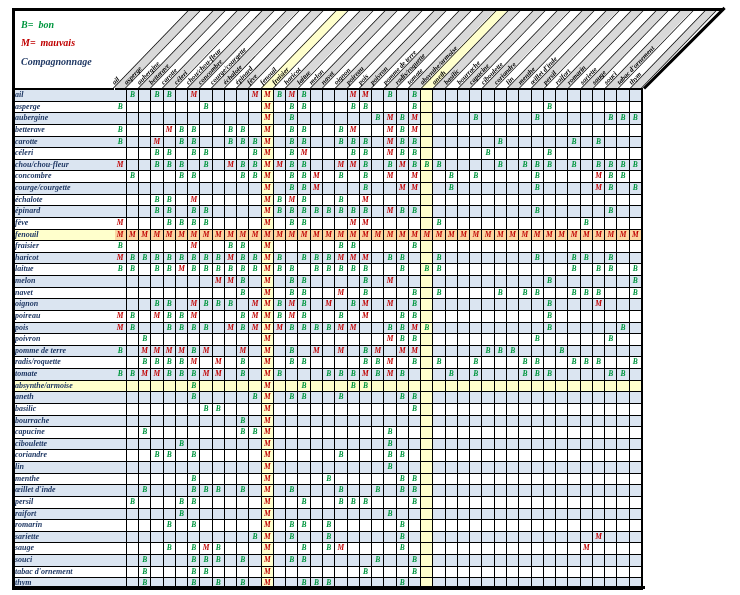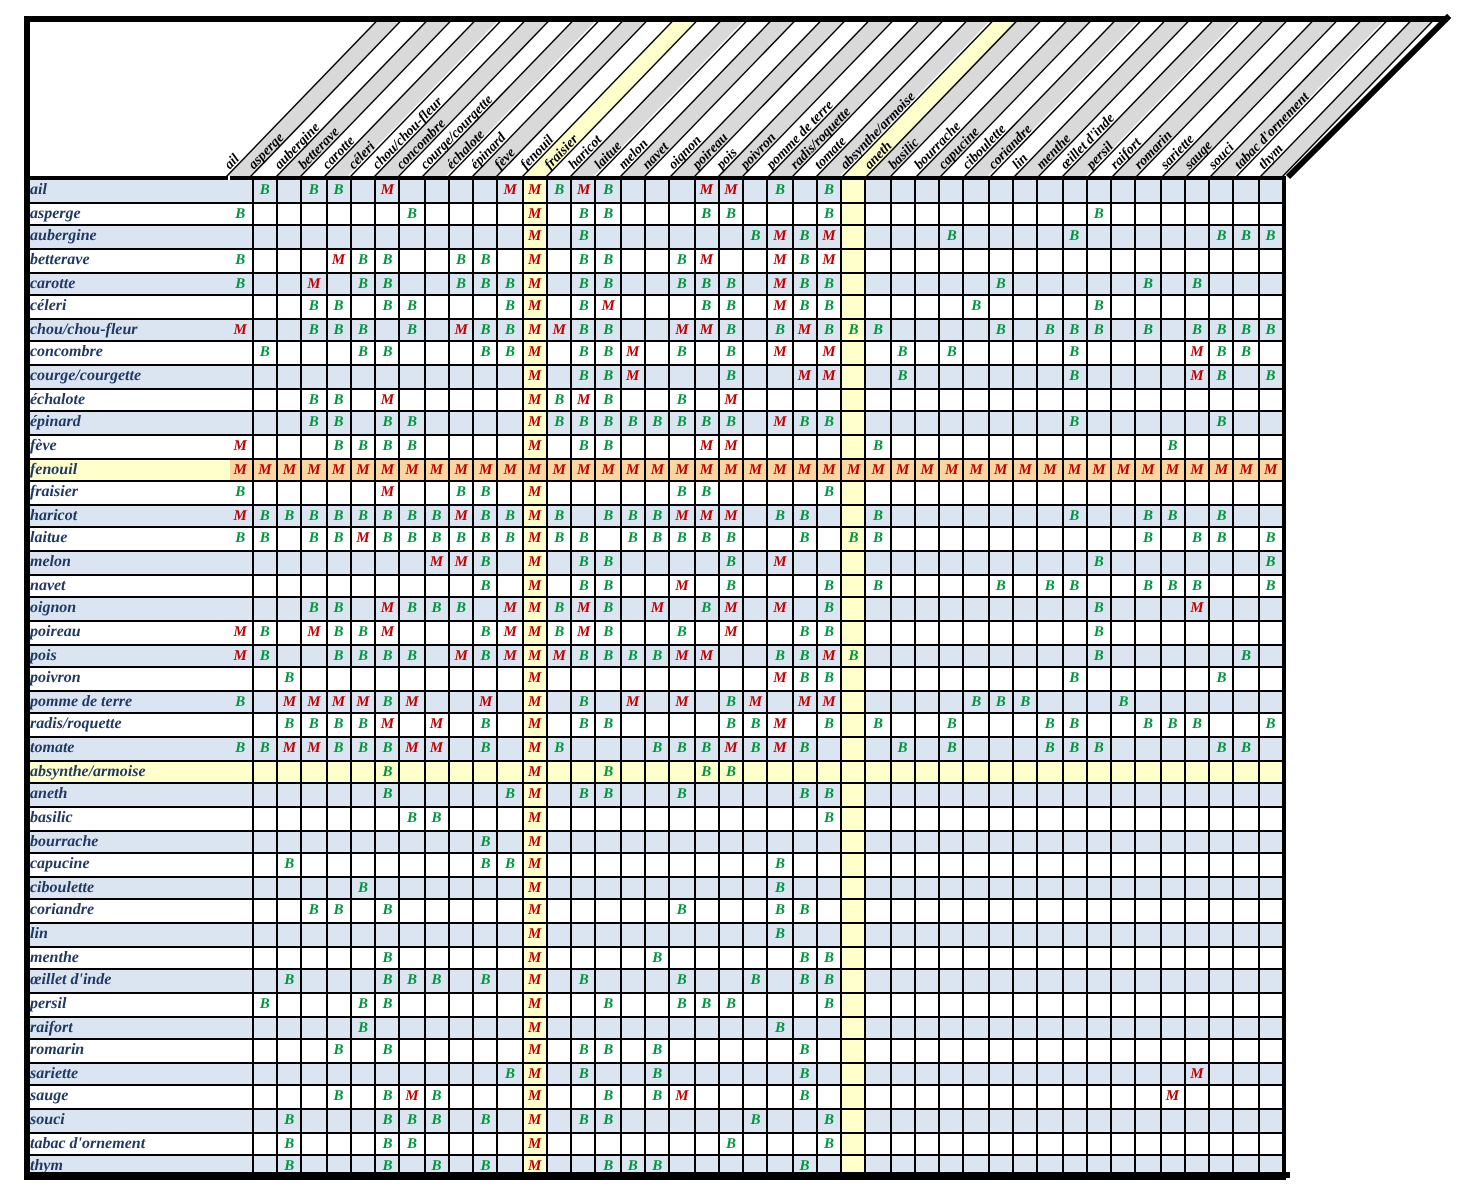--- a/index.html
+++ b/index.html
@@ -42,20 +42,25 @@
         display:grid;grid-template-columns:repeat(43,12.28px);grid-auto-rows:11.628px;}
   .cell{border-right:1px solid #000;border-bottom:1px solid #000;box-sizing:border-box;
         font-size:7.5px;font-weight:bold;font-style:italic;text-align:center;line-height:10px;
         overflow:hidden;}
 </style>
 </head>
 <body>
 
 <div class="chart">
 
+  <div class="legend">
+    <div class="lg-line lg-b" style="color: rgb(0, 150, 63);"><span>B=</span>&nbsp;&nbsp;<span>bon</span></div>
+    <div class="lg-line lg-m" style="color: rgb(192, 0, 0);"><span>M=</span>&nbsp;&nbsp;<span>mauvais</span></div>
+    <div class="lg-line lg-t" style="color: rgb(31, 56, 100);">Compagnonnage</div>
+  </div>
 
   <div class="hdr">
       <div class="stripe" style="left: 113px; background: rgb(217, 217, 217);"></div>
       <div class="col-label" style="left: 117px;">ail</div>
       <div class="stripe" style="left: 125.307px; background: rgb(255, 255, 255);"></div>
       <div class="col-label" style="left: 129.307px;">asperge</div>
       <div class="stripe" style="left: 137.614px; background: rgb(217, 217, 217);"></div>
       <div class="col-label" style="left: 141.614px;">aubergine</div>
       <div class="stripe" style="left: 149.921px; background: rgb(255, 255, 255);"></div>
       <div class="col-label" style="left: 153.921px;">betterave</div>

